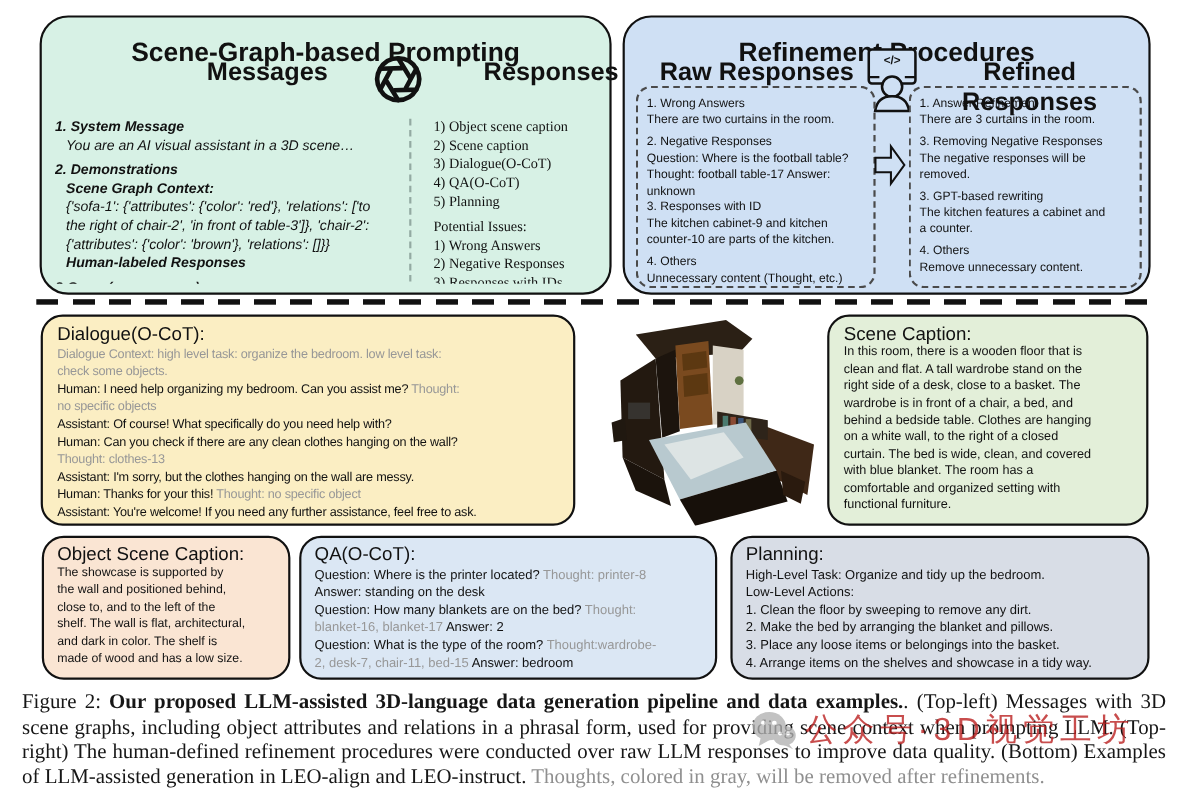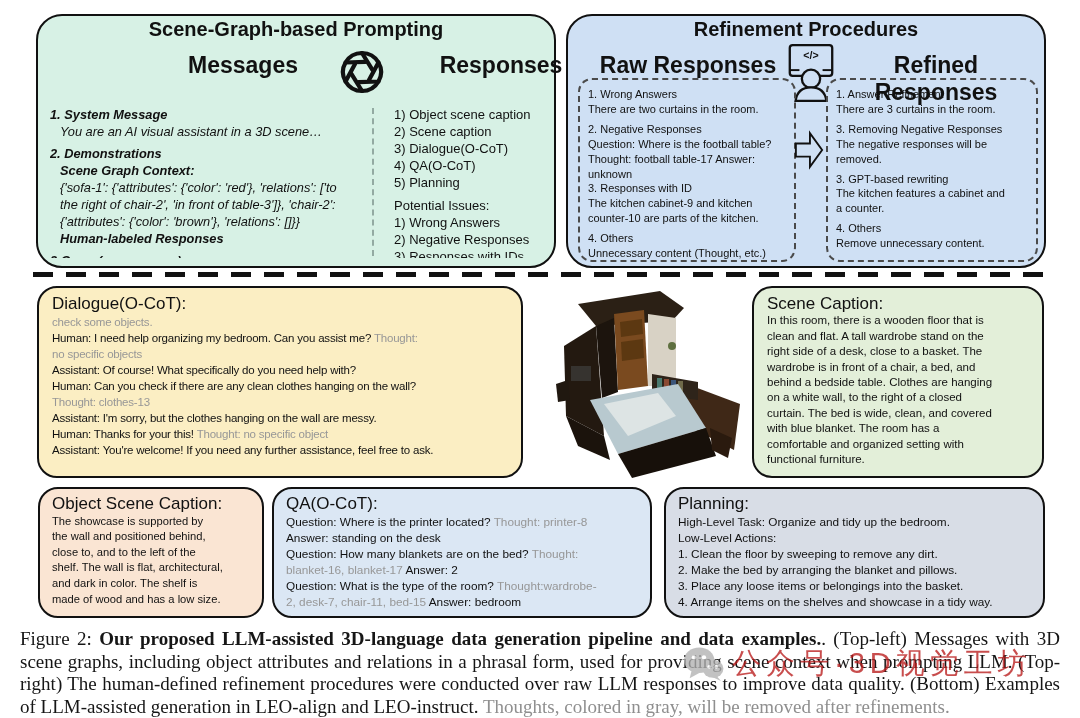--- a/index.html
+++ b/index.html
@@ -1,21 +1,21 @@
 <!DOCTYPE html>
 <html><head>
 <meta charset="utf-8">
 <style>
   html,body{margin:0;padding:0;background:#ffffff;}
   #fig{position:relative;width:1080px;height:718px;background:#ffffff;font-family:"Liberation Sans",sans-serif;color:#111;overflow:hidden;}
   .panel{position:absolute;box-sizing:border-box;border:2.5px solid #111;}
   .r-big{border-radius:26px;}
   .r-mid{border-radius:20px;}
   .ptitle{text-align:center;font-weight:bold;}
-  .tl-title,.tr-title{font-size:20px;margin-top:2px;}
+  .tl-title,.tr-title{font-size:24px;margin-top:18px;}
   .colhead{font-weight:bold;font-size:23px;text-align:center;}
   .tline{white-space:nowrap;}
   .s-n{}
   .s-b{font-weight:bold;}
   .s-g{color:#979797;}
   .mt{margin-top:6px;}
   .ind{padding-left:10px;}
   
   #tl{left:36px;top:14px;width:520px;height:254px;background:#d7f1e5;}
   #tl-cols{position:absolute;left:12px;right:10px;top:62px;bottom:8px;display:flex;}
@@ -80,21 +80,21 @@
           <div class="tline"><span class="s-b">1. System Message</span></div>
           <div class="tline ind"><span class="s-n">You are an AI visual assistant in a 3D scene…</span></div>
           <div class="tline mt"><span class="s-b">2. Demonstrations</span></div>
           <div class="tline ind"><span class="s-b">Scene Graph Context:</span></div>
           <div class="tline ind"><span class="s-n">{'sofa-1': {'attributes': {'color': 'red'}, 'relations': ['to</span></div>
           <div class="tline ind"><span class="s-n">the right of chair-2', 'in front of table-3']}, 'chair-2':</span></div>
           <div class="tline ind"><span class="s-n">{'attributes': {'color': 'brown'}, 'relations': []}}</span></div>
           <div class="tline ind"><span class="s-b">Human-labeled Responses</span></div>
           <div class="tline mt"><span class="s-b">3.Query(a new scene)</span></div>
         </div>
-      <div id="tl-right" style="margin-top:28px;">
+      <div id="tl-right" style="margin-top:28px;font-family:Liberation Serif, serif;">
           <div class="tline"><span class="s-n">1) Object scene caption</span></div>
           <div class="tline"><span class="s-n">2) Scene caption</span></div>
           <div class="tline"><span class="s-n">3) Dialogue(O-CoT)</span></div>
           <div class="tline"><span class="s-n">4) QA(O-CoT)</span></div>
           <div class="tline"><span class="s-n">5) Planning</span></div>
           <div class="tline mt"><span class="s-n">Potential Issues:</span></div>
           <div class="tline"><span class="s-n">1) Wrong Answers</span></div>
           <div class="tline"><span class="s-n">2) Negative Responses</span></div>
           <div class="tline"><span class="s-n">3) Responses with IDs</span></div>
         </div>
@@ -141,20 +141,21 @@
         <div class="tline mt"><span class="s-n">4. Others</span></div>
         <div class="tline"><span class="s-n">Remove unnecessary content.</span></div>
       </div>
   </div>
 
   <div id="divider"></div>
 
   <div id="dialogue" class="panel r-mid">
     <div class="small-title">Dialogue(O-CoT):</div>
     <div>
+        <div class="tline"><span class="s-g">Dialogue Context: high level task: organize the bedroom. low level task:</span></div>
         <div class="tline"><span class="s-g">check some objects.</span></div>
         <div class="tline"><span class="s-n">Human: I need help organizing my bedroom. Can you assist me? </span><span class="s-g">Thought:</span></div>
         <div class="tline"><span class="s-g">no specific objects</span></div>
         <div class="tline"><span class="s-n">Assistant: Of course! What specifically do you need help with?</span></div>
         <div class="tline"><span class="s-n">Human: Can you check if there are any clean clothes hanging on the wall?</span></div>
         <div class="tline"><span class="s-g">Thought: clothes-13</span></div>
         <div class="tline"><span class="s-n">Assistant: I'm sorry, but the clothes hanging on the wall are messy.</span></div>
         <div class="tline"><span class="s-n">Human: Thanks for your this! </span><span class="s-g">Thought: no specific object</span></div>
         <div class="tline"><span class="s-n">Assistant: You're welcome! If you need any further assistance, feel free to ask.</span></div>
       </div>

